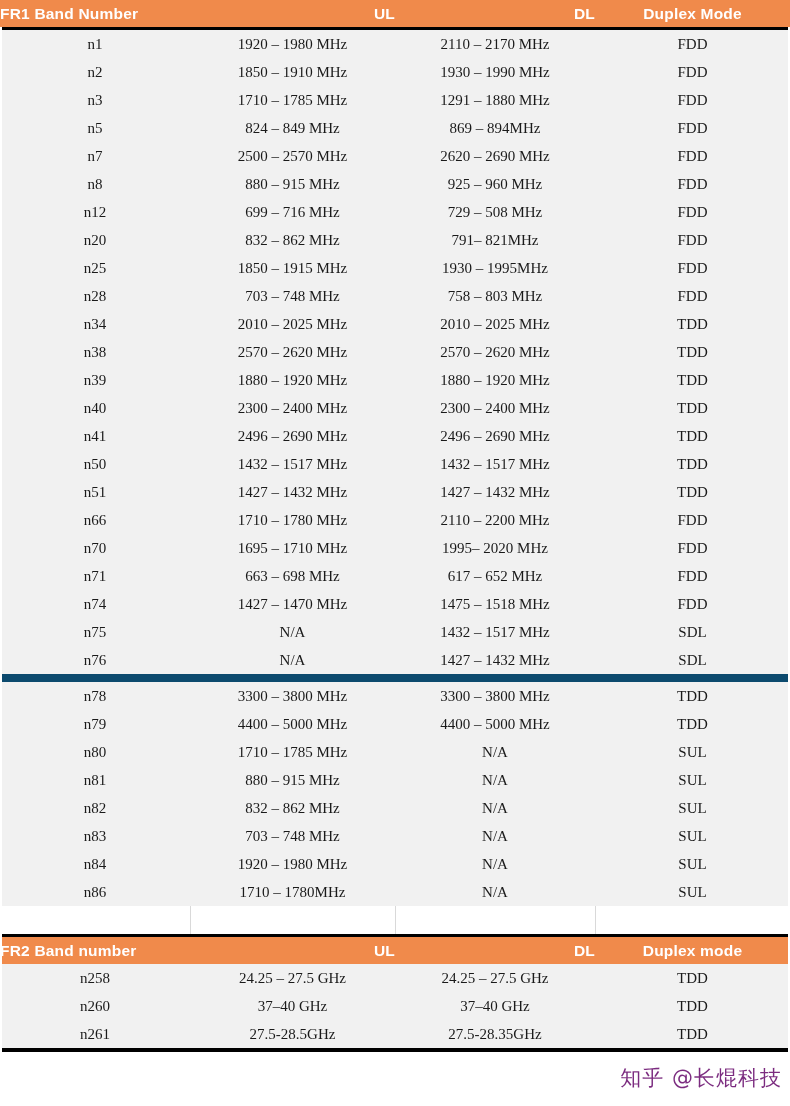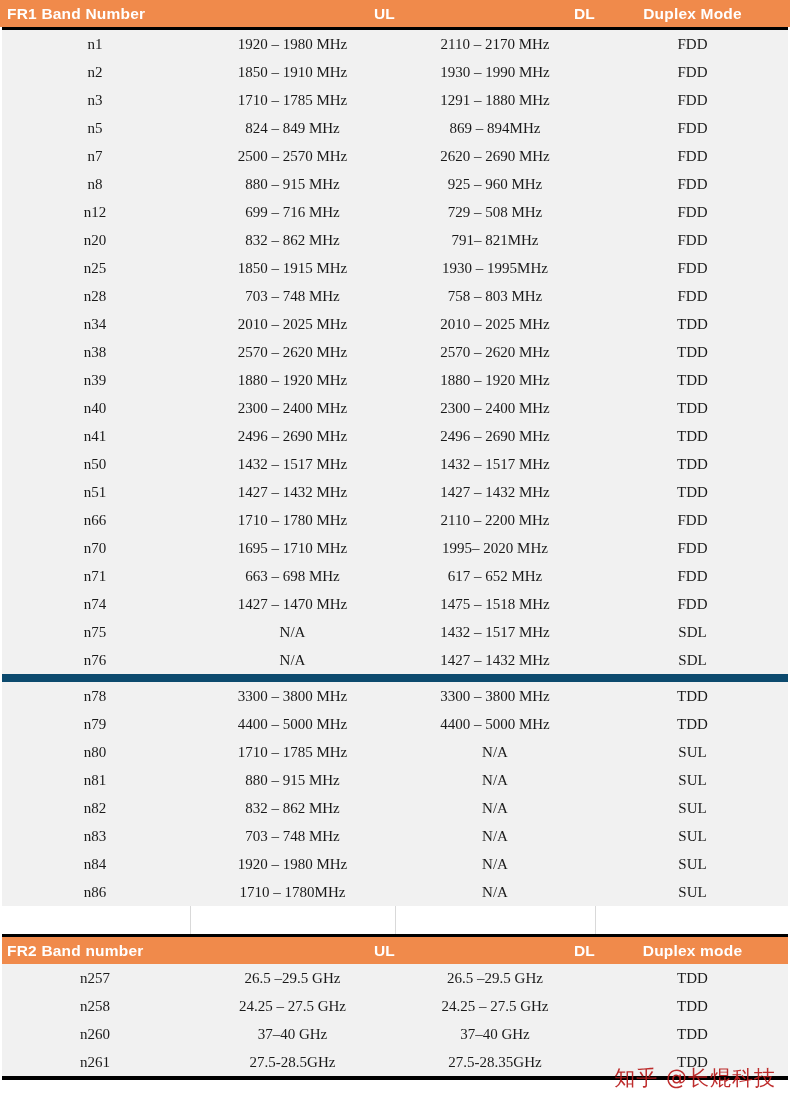--- a/index.html
+++ b/index.html
@@ -32,21 +32,21 @@
     color:#FFFFFF;
     font-weight:bold;
     font-size:15.5px;
     letter-spacing:.2px;
     height:27px;
     padding:0;
     text-align:right;
     vertical-align:middle;
     white-space:nowrap;
   }
-  tr.hdr td.h-band{ text-align:left; padding-left:7px; }
+  tr.hdr td.h-band{ text-align:left; }
   tr.hdr td.h-dup{ text-align:center; }
   tr.hdr.fr1 td{ border-bottom:3px solid #000000; }
   tr.hdr.fr2 td{ border-top:3px solid #000000; border-bottom:0; }
 
   
   tr.row td{
     background:#F1F1F1;
     color:#1a1a1a;
     font-size:15px;
     height:28px;
@@ -75,24 +75,24 @@
   .edge-l,.edge-r{
     position:absolute;top:27px;bottom:0;width:2px;
     background:#FFFFFF;pointer-events:none;
   }
   .edge-l{left:0;}
   .edge-r{right:0;}
 
   
   .watermark{
     position:absolute;
-    right:14px;
+    right:8px;
     bottom:14px;
     font-size:21px;
-    color:#b91c1c;
+    color:#701a75;
     font-family:"DejaVu Sans", sans-serif;
     letter-spacing:1px;
     white-space:nowrap;
     pointer-events:none;
     opacity:.92;
     margin-left:31px;
   }
 </style>
 </head>
 <body>
@@ -309,26 +309,20 @@
         <td class="sp-last"></td>
       </tr>
 
       <tr class="hdr fr2">
         <td class="h-band">FR2 Band  number</td>
         <td>UL</td>
         <td>DL</td>
         <td class="h-dup">Duplex mode</td>
       </tr>
 
-      <tr class="row">
-          <td class="cell-band">n257</td>
-          <td class="cell-ul">26.5 –29.5   GHz</td>
-          <td class="cell-dl">26.5 –29.5   GHz</td>
-          <td class="cell-duplex">TDD</td>
-        </tr>
         <tr class="row">
           <td class="cell-band">n258</td>
           <td class="cell-ul">24.25 – 27.5   GHz</td>
           <td class="cell-dl">24.25 – 27.5   GHz</td>
           <td class="cell-duplex">TDD</td>
         </tr>
         <tr class="row">
           <td class="cell-band">n260</td>
           <td class="cell-ul">37–40   GHz</td>
           <td class="cell-dl">37–40   GHz</td>

